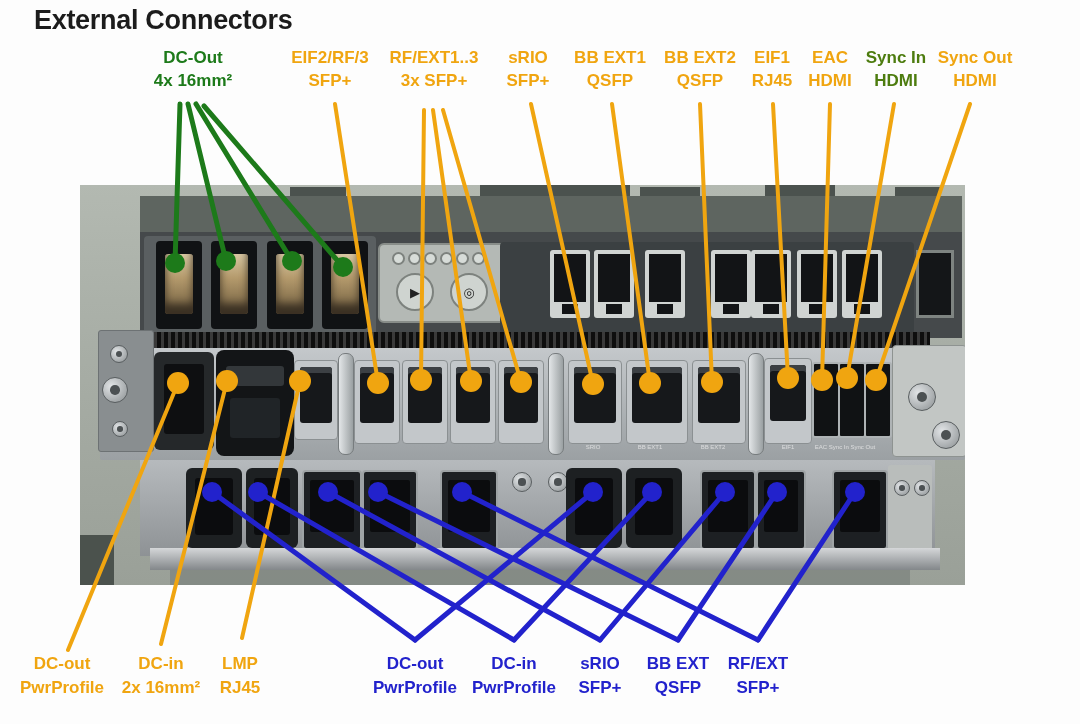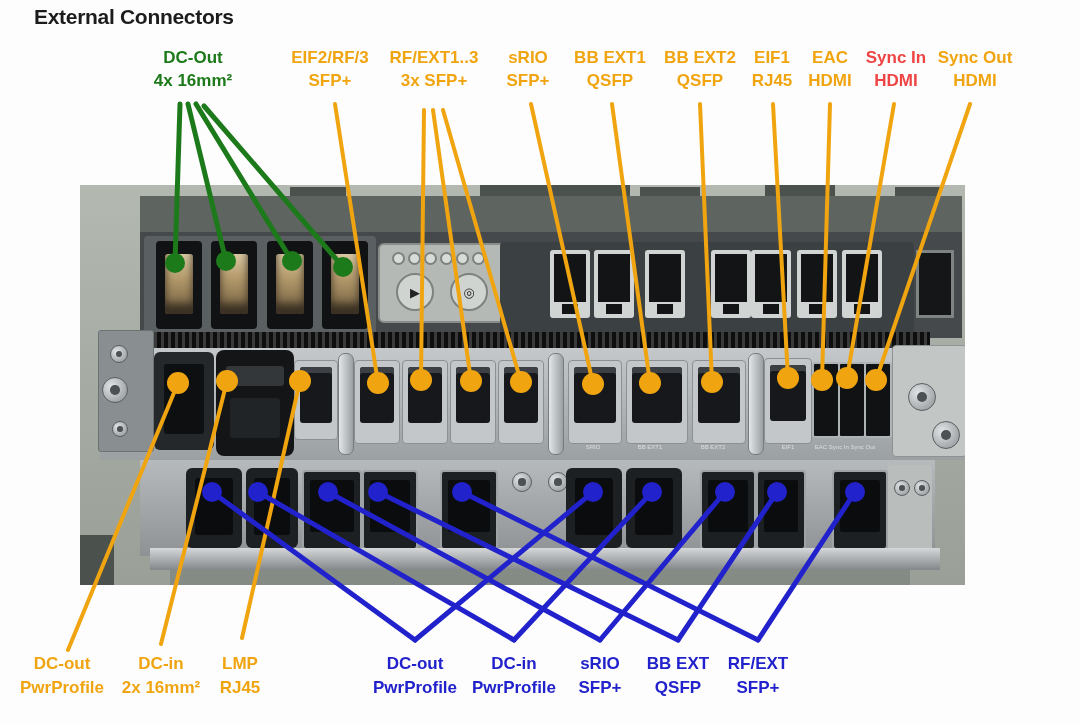--- a/index.html
+++ b/index.html
@@ -1,19 +1,19 @@
 <!DOCTYPE html>
 <html><head>
 <meta charset="utf-8">
 <style>
   html,body{margin:0;padding:0;background:#ffffff;}
   .stage{position:relative;width:1080px;height:724px;background:#fdfdfd;overflow:hidden;
          font-family:"Liberation Sans","DejaVu Sans",sans-serif;}
   .abs{position:absolute;}
-  .title{position:absolute;left:34px;top:5px;font-size:21px;font-weight:bold;color:#1c1c1c;letter-spacing:-0.3px;}
+  .title{position:absolute;left:34px;top:5px;font-size:27px;font-weight:bold;color:#1c1c1c;letter-spacing:-0.3px;}
   .lbl{position:absolute;text-align:center;font-weight:bold;font-size:17px;line-height:23px;transform:translateX(-50%);white-space:nowrap;}
   .lbl.top{top:46px;}
   .lbl.bottom{top:652px;line-height:24px;}
   
   .photo{position:absolute;left:80px;top:185px;width:885px;height:400px;overflow:hidden;
          background:linear-gradient(180deg,#b3b9b1 0%,#a8aea6 40%,#9aa098 100%);}
   .beam{position:absolute;left:60px;top:11px;width:822px;height:38px;background:#5e6560;border-bottom:4px solid #3f4542;}
   .tab{position:absolute;height:14px;background:#4b524e;top:2px;}
   .toprow{position:absolute;left:60px;top:47px;width:822px;height:106px;background:#45494b;}
   .pwrframe{position:absolute;left:64px;top:51px;width:232px;height:100px;background:#5a5f61;border-radius:4px;}
@@ -80,21 +80,21 @@
         <div>QSFP</div>
       </div>
       <div class="lbl top" style="left: 772px; color: rgb(240, 165, 16);">
         <div>EIF1</div>
         <div>RJ45</div>
       </div>
       <div class="lbl top" style="left: 830px; color: rgb(240, 165, 16);">
         <div>EAC</div>
         <div>HDMI</div>
       </div>
-      <div class="lbl top" style="left: 896px; color: #ef4444;">
+      <div class="lbl top" style="left: 896px; color: #4d7c0f;">
         <div>Sync In</div>
         <div>HDMI</div>
       </div>
       <div class="lbl top" style="left: 975px; color: rgb(240, 165, 16);">
         <div>Sync Out</div>
         <div>HDMI</div>
       </div>
     </div>
 
   <div class="photo">

